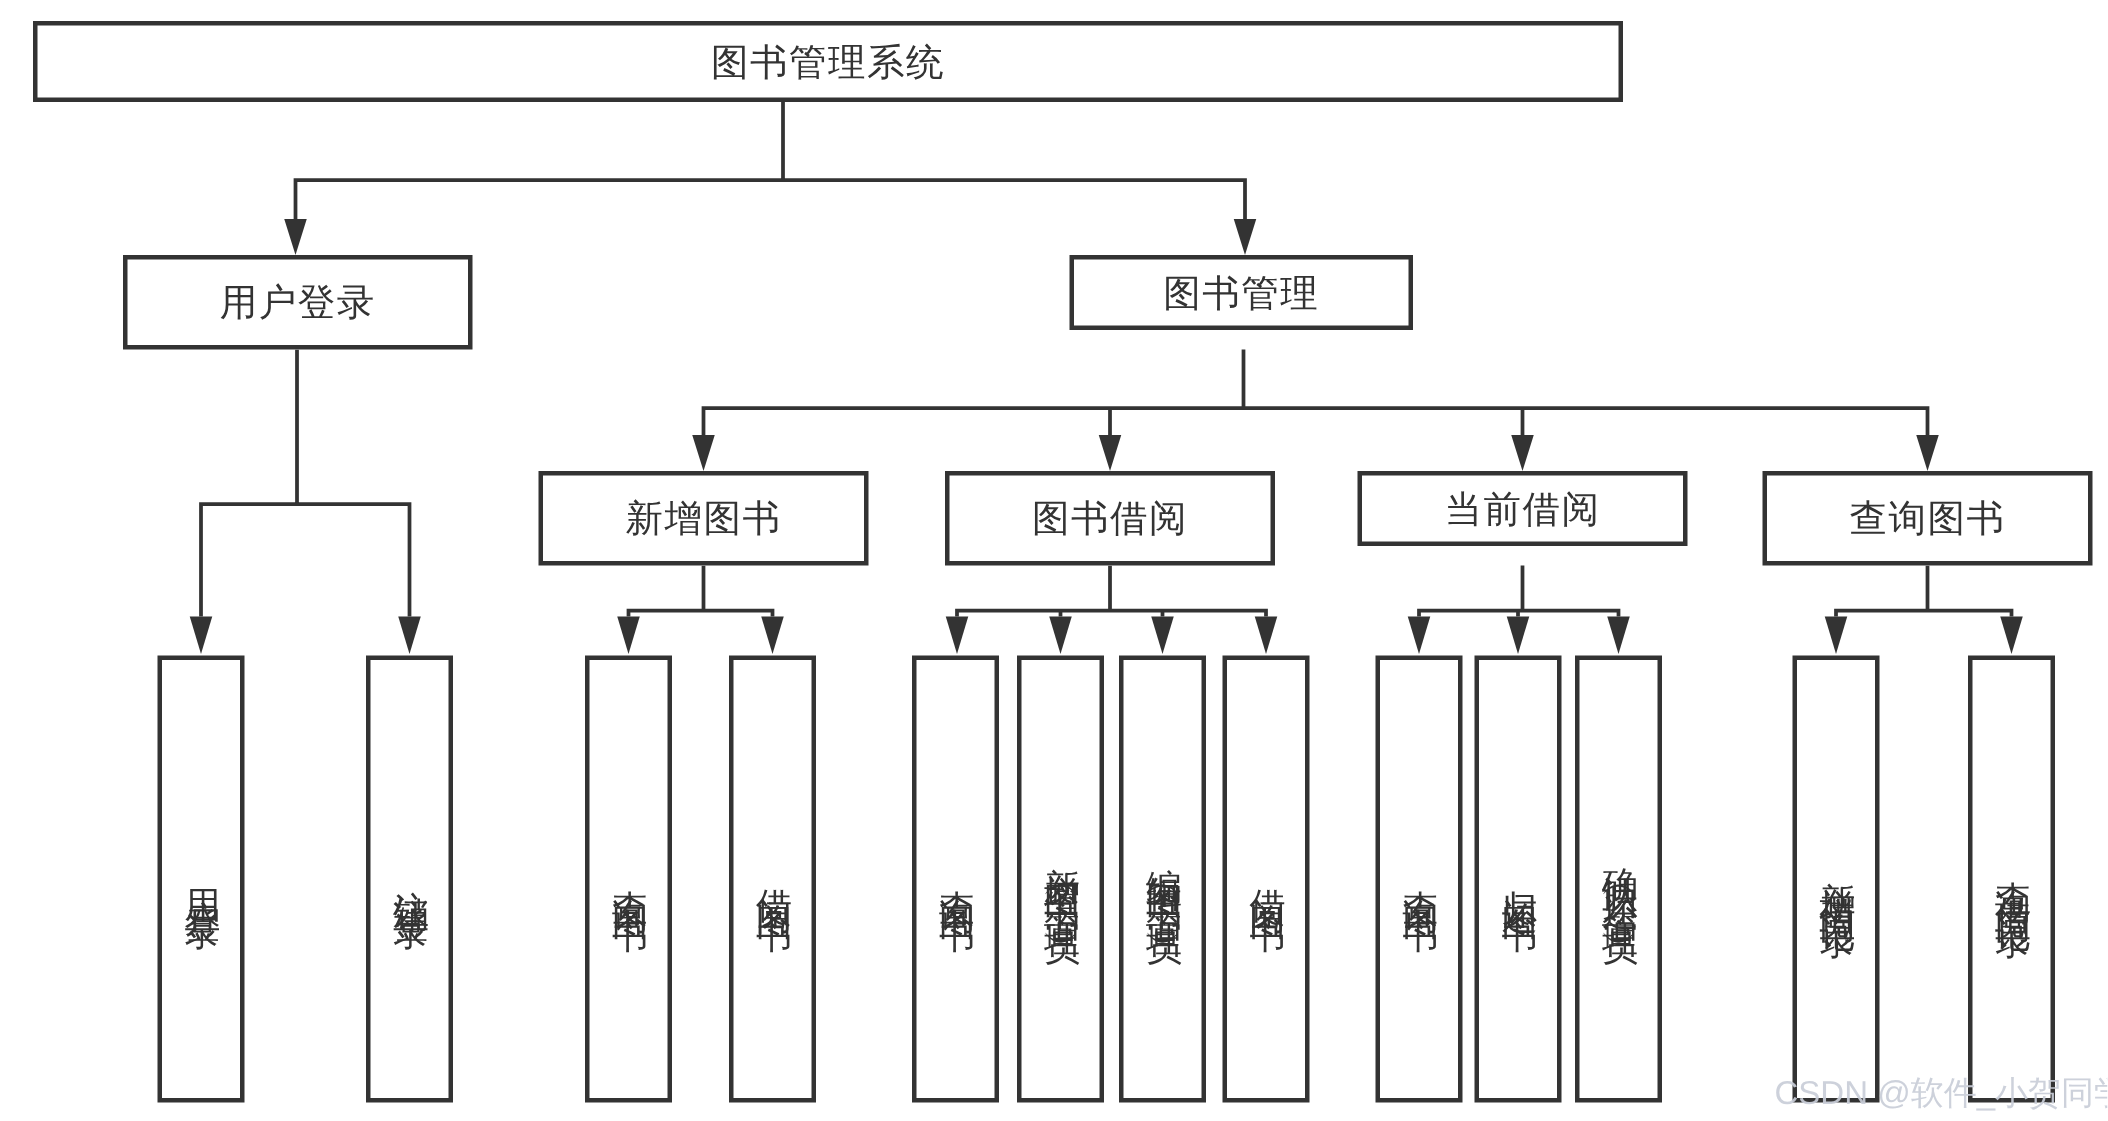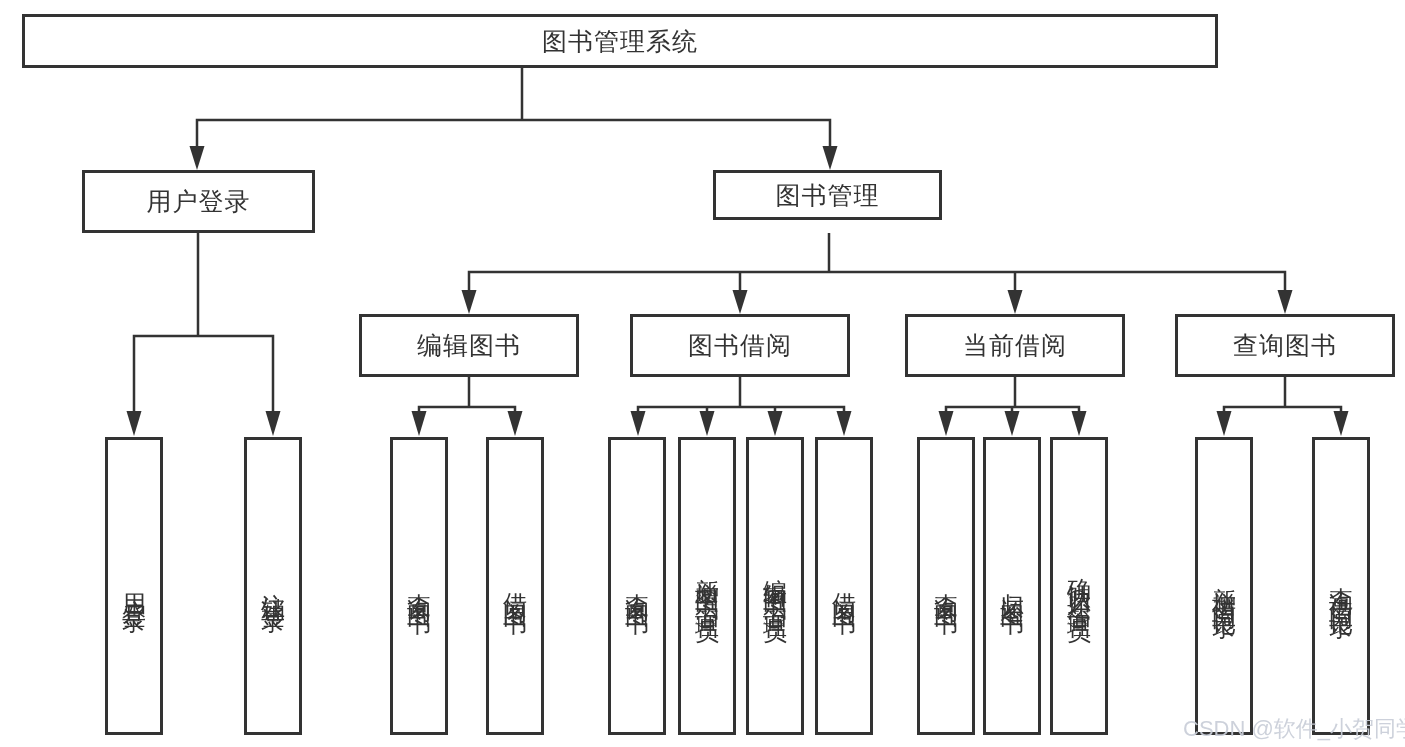--- a/index.html
+++ b/index.html
@@ -77,38 +77,38 @@
       <path d="M767.5 411 L782.5 411 L775 436 Z"></path>
       <path d="M836.5 411 L851.5 411 L844 436 Z"></path>
       <path d="M938.5 411 L953.5 411 L946 436 Z"></path>
       <path d="M1004.5 411 L1019.5 411 L1012 436 Z"></path>
       <path d="M1071.5 411 L1086.5 411 L1079 436 Z"></path>
       <path d="M1216.5 411 L1231.5 411 L1224 436 Z"></path>
       <path d="M1333.5 411 L1348.5 411 L1341 436 Z"></path>
     </g>
   </svg>
 
-  <div class="node hnode" style="left:22px; top:14px; width:1196px; height:54px;">
+  <div class="node hnode" style="left:22px; top:14px; width:1060px; height:54px;">
     <span>图书管理系统</span>
   </div>
 
   <div class="node hnode" style="left:82px; top:170px; width:233px; height:63px;">
     <span>用户登录</span>
   </div>
   <div class="node hnode" style="left:713px; top:170px; width:229px; height:50px;">
     <span>图书管理</span>
   </div>
 
   <div class="node hnode" style="left:359px; top:314px; width:220px; height:63px;">
-    <span>编辑图书</span>
+    <span>新增图书</span>
   </div>
   <div class="node hnode" style="left:630px; top:314px; width:220px; height:63px;">
     <span>图书借阅</span>
   </div>
-  <div class="node hnode" style="left:905px; top:314px; width:220px; height:63px;">
+  <div class="node hnode" style="left:905px; top:314px; width:220px; height:50px;">
     <span>当前借阅</span>
   </div>
   <div class="node hnode" style="left:1175px; top:314px; width:220px; height:63px;">
     <span>查询图书</span>
   </div>
 
   <div class="node vnode" style="left:105px; top:437px; width:58px; height:298px;">
     <span class="vtext">用户登录</span>
   </div>
   <div class="node vnode" style="left:244px; top:437px; width:58px; height:298px;">

